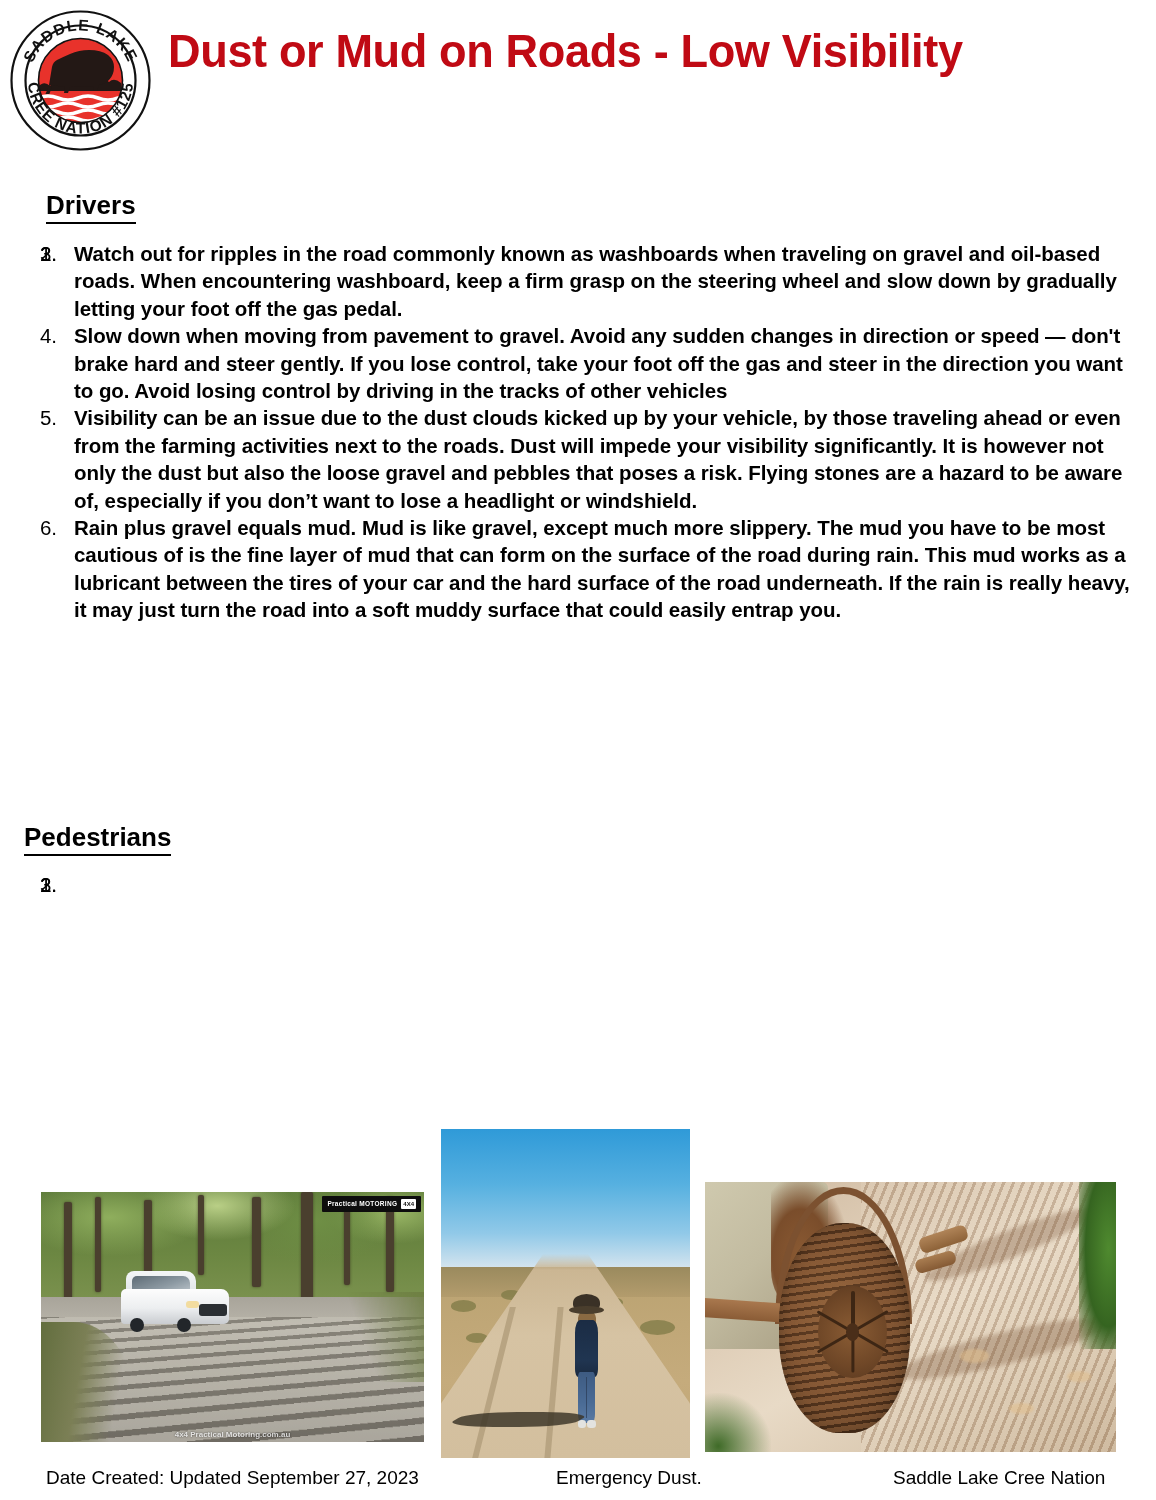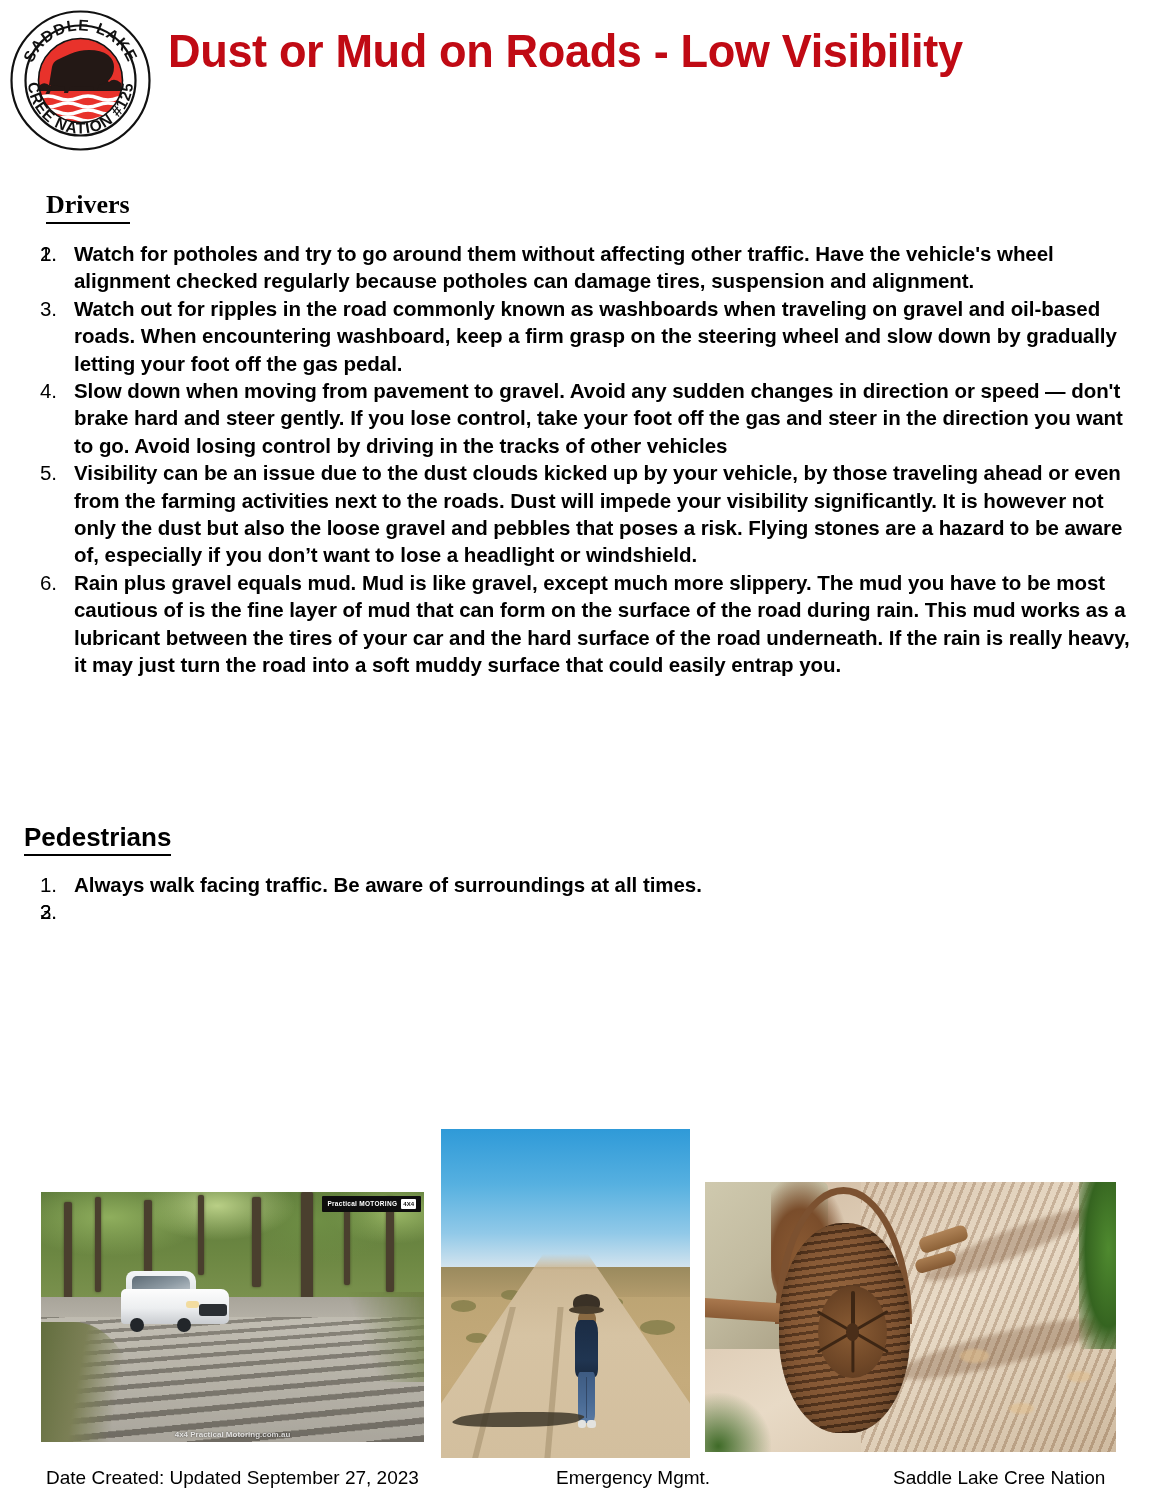--- a/index.html
+++ b/index.html
@@ -54,21 +54,20 @@
     font-weight: bold;
     line-height: 30px;
     color: #000;
     padding-bottom: 2px;
     border-bottom: 2.5px solid #000;
     display: inline-block;
   }
   #heading-drivers {
     left: 46px;
     top: 190px;
-    font-family: Liberation Serif, serif;
   }
   #heading-pedestrians {
     left: 24px;
     top: 822px;
   }
 
   ol.doc-list {
     position: absolute;
     margin: 0;
     padding: 0;
@@ -420,21 +419,20 @@
 </div>
 
 <div class="section-heading" id="heading-drivers">Drivers</div>
 
 <ol class="doc-list" id="drivers-list">
   <li>
     <span class="num">1.</span>
   </li>
   <li>
     <span class="num">2.</span>
-    <span>Watch for potholes and try to go around them without affecting other traffic. Have the vehicle's wheel alignment checked regularly because potholes can damage tires, suspension and alignment.</span>
   </li>
   <li>
     <span class="num">3.</span>
     <span>Watch out for ripples in the road commonly known as washboards when traveling on gravel and oil-based roads. When encountering washboard, keep a firm grasp on the steering wheel and slow down by gradually letting your foot off the gas pedal.</span>
   </li>
   <li>
     <span class="num">4.</span>
     <span>Slow down when moving from pavement to gravel. Avoid any sudden changes in direction or speed — don't brake hard and steer gently. If you lose control, take your foot off the gas and steer in the direction you want to go. Avoid losing control by driving in the tracks of other vehicles</span>
   </li>
   <li>
@@ -445,21 +443,20 @@
     <span class="num">6.</span>
     <span>Rain plus gravel equals mud. Mud is like gravel, except much more slippery. The mud you have to be most cautious of is the fine layer of mud that can form on the surface of the road during rain. This mud works as a lubricant between the tires of your car and the hard surface of the road underneath. If the rain is really heavy, it may just turn the road into a soft muddy surface that could easily entrap you.</span>
   </li>
 </ol>
 
 <div class="section-heading" id="heading-pedestrians">Pedestrians</div>
 
 <ol class="doc-list" id="pedestrians-list">
   <li>
     <span class="num">1.</span>
-    <span>Always walk facing traffic.  Be aware of surroundings at all times.</span>
   </li>
   <li>
     <span class="num">2.</span>
   </li>
   <li>
     <span class="num">3.</span>
   </li>
 </ol>
 
 <div class="photo" id="photo-washboard">
@@ -556,14 +553,14 @@
         <div class="m-spoke" style="transform:rotate(180deg);"></div>
         <div class="m-spoke" style="transform:rotate(240deg);"></div>
         <div class="m-spoke" style="transform:rotate(300deg);"></div>
         <div class="m-hub"></div>
       </div>
     </div>
   </div>
 </div>
 
 <div class="footer-item" id="footer-date">Date Created: Updated September 27, 2023</div>
-<div class="footer-item" id="footer-dept">Emergency Mgmt.</div>
+<div class="footer-item" id="footer-dept">Emergency Dust.</div>
 <div class="footer-item" id="footer-org">Saddle Lake Cree Nation</div>
 
 </body></html>

